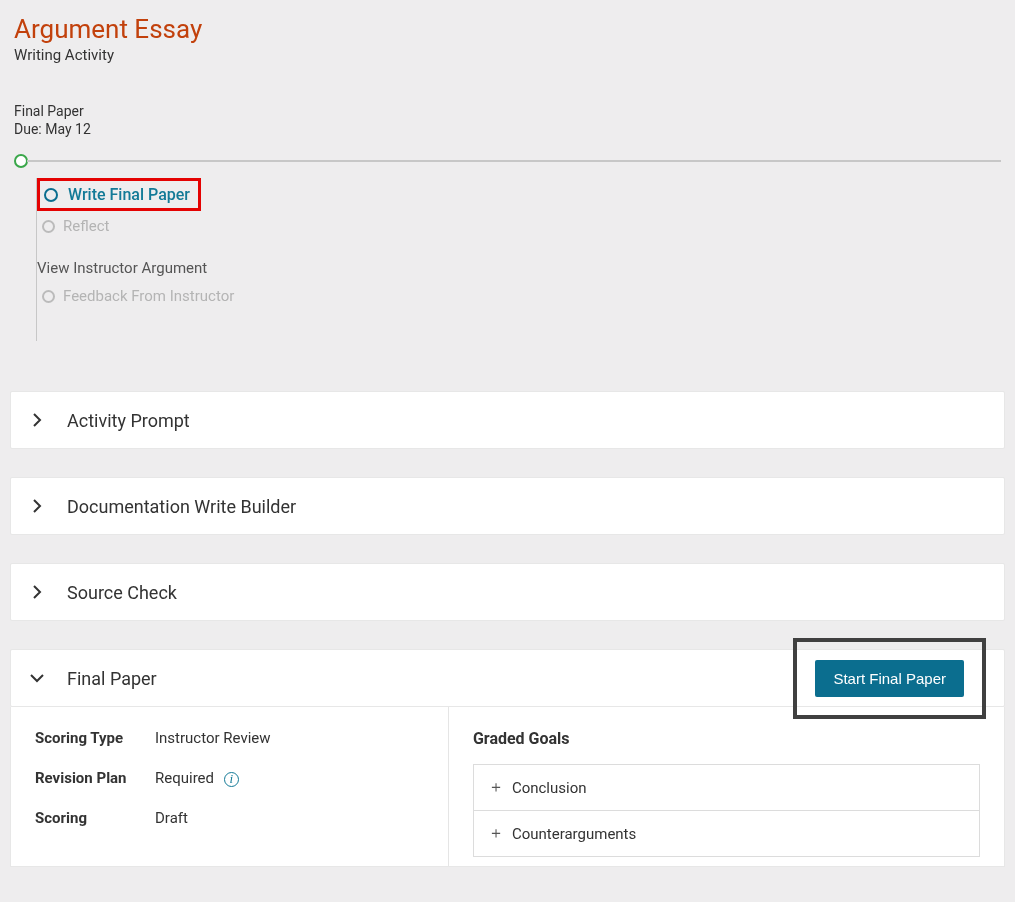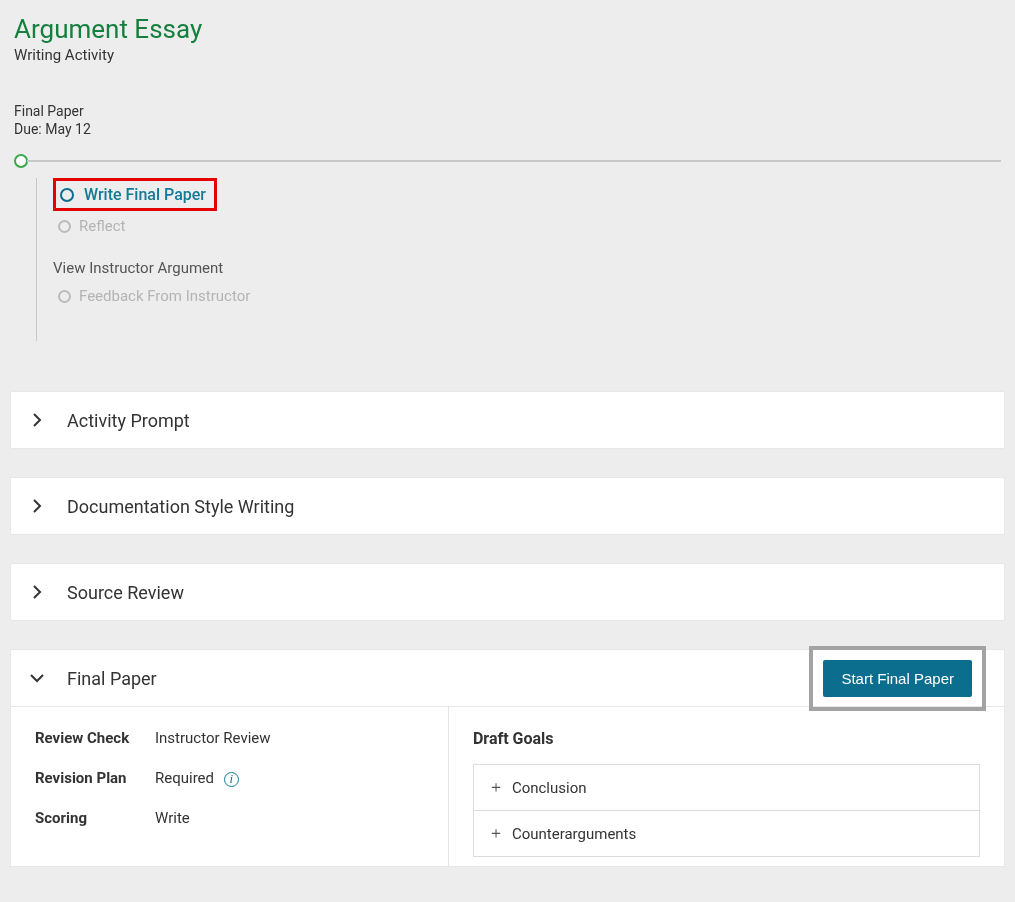--- a/index.html
+++ b/index.html
@@ -4,37 +4,37 @@
 <style>
 * { box-sizing: border-box; margin: 0; padding: 0; }
 body {
   font-family: "Segoe UI", Roboto, "Helvetica Neue", Arial, sans-serif;
   background: #eeedee;
   color: #333;
   width: 1015px;
   min-height: 902px;
 }
 .header-area { padding: 14px 14px 24px 14px; }
-.title { font-size: 26px; font-weight: 400; color: #15803d; margin-bottom: 2px;}
+.title { font-size: 26px; font-weight: 400; color: #c2410c; margin-bottom: 2px;}
 .subtitle { font-size: 15px; font-weight: 400; color: #333; }
 .meta { margin-top: 38px; font-size: 14px; color: #333; line-height: 1.3;}
 .timeline-row {
   display: flex; align-items: center;
   margin-top: 16px;
 }
 .timeline-dot {
   width: 14px; height: 14px; border-radius: 50%;
   border: 2px solid #3aa74a; background: #fff;
   flex-shrink: 0;
 }
 .timeline-bar { flex: 1; height: 2px; background: #c7c7c7; margin-left: -1px;}
 .task-tree {
   margin-top: 10px; margin-left: 22px;
   border-left: 1.5px solid #c7c7c7;
-  padding-left: 16px; padding-bottom: 34px;
+  padding-left: 0; padding-bottom: 34px;
 }
 .task-row { display: flex; align-items: center; gap: 8px; font-size: 15px; padding: 2px 0;}
 .task-circle {
   width: 13px; height: 13px; border-radius: 50%;
   border: 2px solid #bbb; flex-shrink:0;
 }
 .task-circle.active { border-color: #0b6e8f; border-width: 2.5px; width:14px; height:14px;}
 .task-label.active { color: #137a97; font-weight: 500;}
 .task-label.disabled { color: #b4b4b4; }
 .highlight-row {
@@ -56,21 +56,21 @@
 .chev { width: 16px; height: 16px; display:flex; align-items:center; justify-content:center; margin-right: 22px; color:#333;}
 .panel-title { font-size: 18px; color: #333; }
 .panel.expanded {
   justify-content: space-between;
 }
 .start-btn {
   background: #0b6e8f; color: #fff; font-size: 15px;
   border: none; padding: 10px 18px; cursor: pointer;
   border-radius: 2px;
 }
-.start-btn-wrap { border: 4px solid #a3a3a3; padding: 10px;}
+.start-btn-wrap { border: 4px solid #404040; padding: 18px;}
 .details-grid {
   background:#fff; border:1px solid #e7e7e7; border-top:none;
   display:flex;
 }
 .details-left {
   width: 44%; padding: 22px 24px;
 }
 .det-row { display:flex; margin-bottom: 22px; font-size:15px;}
 .det-label { font-weight: 700; width: 120px;}
 .det-val { color:#333; }
@@ -130,66 +130,66 @@
     </span>
     <span class="panel-title">Activity Prompt</span>
   </div>
 
   <div class="panel">
     <span class="chev">
       <svg width="10" height="14" viewBox="0 0 10 14">
           <path d="M2 1 L8 7 L2 13" fill="none" stroke="#333" stroke-width="2"></path>
         </svg>
     </span>
-    <span class="panel-title">Documentation Style Writing</span>
+    <span class="panel-title">Documentation Write Builder</span>
   </div>
 
   <div class="panel">
     <span class="chev">
       <svg width="10" height="14" viewBox="0 0 10 14">
           <path d="M2 1 L8 7 L2 13" fill="none" stroke="#333" stroke-width="2"></path>
         </svg>
     </span>
-    <span class="panel-title">Source Review</span>
+    <span class="panel-title">Source Check</span>
   </div>
 
   <div class="panel expanded">
     <div style="display:flex; align-items:center;">
       <span class="chev">
         <svg width="14" height="10" viewBox="0 0 14 10">
             <path d="M1 2 L7 8 L13 2" fill="none" stroke="#333" stroke-width="2"></path>
           </svg>
       </span>
       <span class="panel-title">Final Paper</span>
     </div>
     <span class="start-btn-wrap">
       <button class="start-btn">Start Final Paper</button>
     </span>
   </div>
 
   <div class="details-grid">
     <div class="details-left">
       <div class="det-row">
-        <div class="det-label">Review Check</div>
+        <div class="det-label">Scoring Type</div>
         <div class="det-val">Instructor Review</div>
       </div>
       <div class="det-row">
         <div class="det-label">Revision Plan</div>
         <div class="det-val">
           <span>Required</span>
           <span class="info-icon">i</span>
         </div>
       </div>
       <div class="det-row" style="margin-bottom:0;">
         <div class="det-label">Scoring</div>
-        <div class="det-val">Write</div>
+        <div class="det-val">Draft</div>
       </div>
     </div>
     <div class="details-right">
-      <div class="dg-title">Draft Goals</div>
+      <div class="dg-title">Graded Goals</div>
       <div class="goal-row">
         <span class="plus">＋</span>
         <span>Conclusion</span>
       </div>
       <div class="goal-row">
         <span class="plus">＋</span>
         <span>Counterarguments</span>
       </div>
     </div>
   </div>

